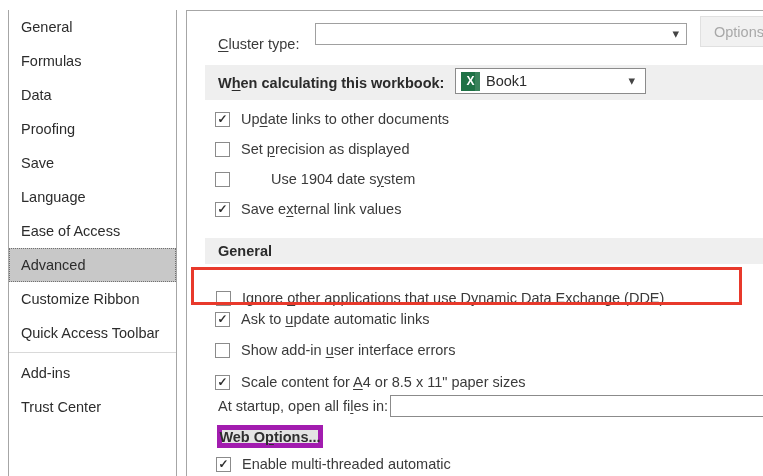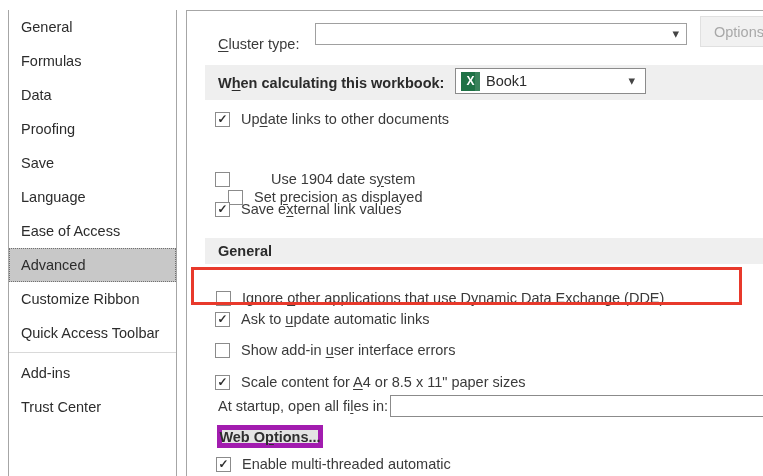--- a/index.html
+++ b/index.html
@@ -116,21 +116,21 @@
     <span class="book-name">Book1</span>
     <span class="arrow" style="right:10px;">▾</span>
   </div>
 
   <div class="check-row checked" style="left:215px;top:105px;">
     <span class="cb">
         <span class="check">✓</span>
       </span>
     <span class="cb-label"><span>Up</span><u>d</u><span>ate links to other documents</span></span>
   </div>
-  <div class="check-row" style="left:228px;top:135px;margin-top:48px;">
+  <div class="check-row" style="left:215px;top:135px;">
     <span class="cb"></span>
     <span class="cb-label"><span>Set </span><u>p</u><span>recision as displayed</span></span>
   </div>
   <div class="check-row" style="left:215px;top:165px;gap:30px;">
     <span class="cb"></span>
     <span class="cb-label"><span>Use 1904 date s</span><u>y</u><span>stem</span></span>
   </div>
   <div class="check-row checked" style="left:215px;top:195px;">
     <span class="cb">
         <span class="check">✓</span>

